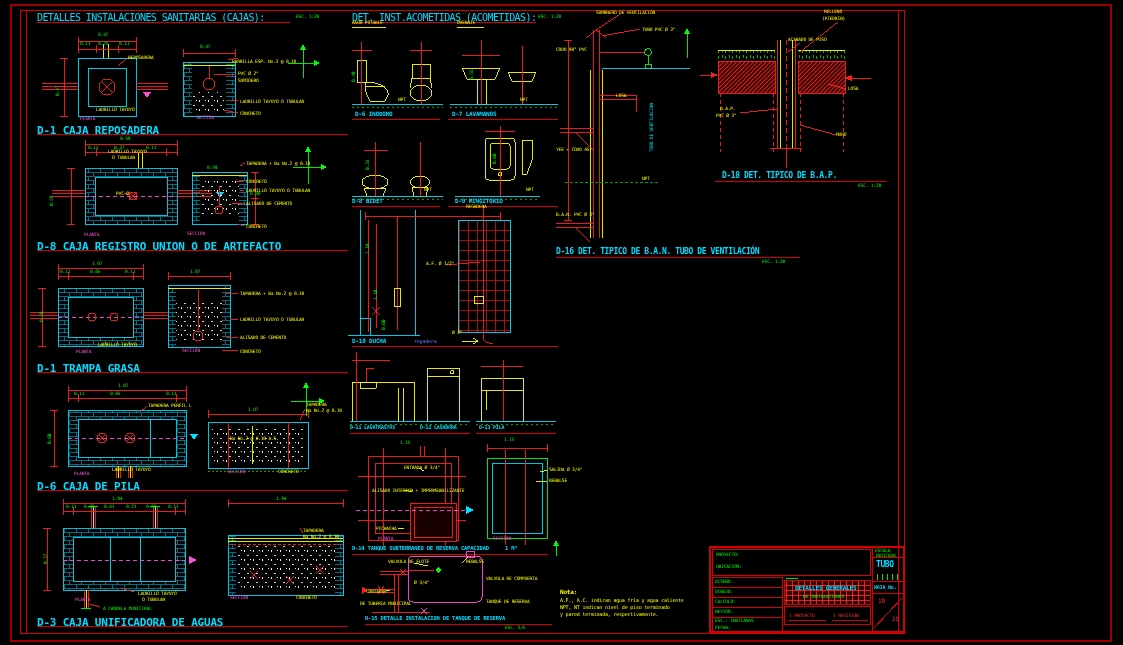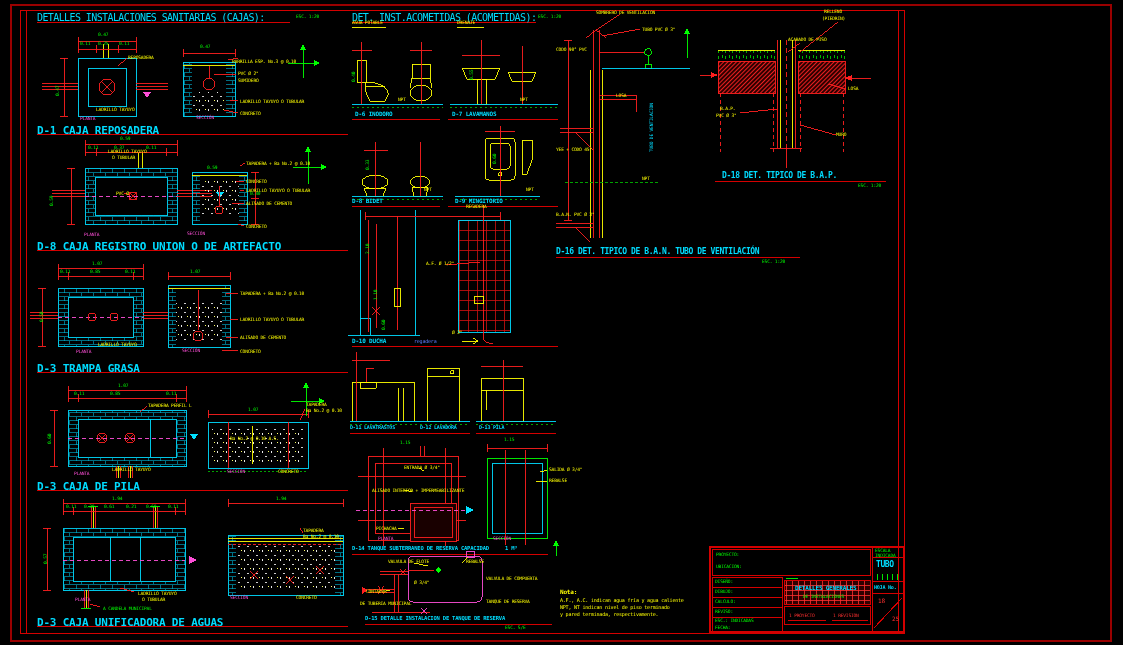--- a/index.html
+++ b/index.html
@@ -356,22 +356,22 @@
 
   <span class="t cy s95" style="left:37px;top:13px">DETALLES INSTALACIONES SANITARIAS (CAJAS):</span>
   <span class="t gr s4" style="left:296px;top:15px">ESC. 1:20</span>
   <span class="t cy s95" style="left:352px;top:13px">DET. INST.ACOMETIDAS (ACOMETIDAS):</span>
   <span class="t gr s4" style="left:538px;top:15px">ESC. 1:20</span>
   <span class="t ye s4" style="left:352px;top:21px">AGUA POTABLE</span>
   <span class="t ye s4" style="left:457px;top:21px">DRENAJE</span>
 
   <span class="t cy s7" style="left:37px;top:125px">D-1 CAJA REPOSADERA</span>
   <span class="t cy s7" style="left:37px;top:241px">D-8 CAJA REGISTRO UNION O DE ARTEFACTO</span>
-  <span class="t cy s7" style="left:37px;top:363px">D-3 TRAMPA GRASA</span>
-  <span class="t cy s7" style="left:37px;top:481px">D-3 CAJA DE PILA</span>
+  <span class="t cy s7" style="left:37px;top:363px">D-1 TRAMPA GRASA</span>
+  <span class="t cy s7" style="left:37px;top:481px">D-6 CAJA DE PILA</span>
   <span class="t cy s7" style="left:37px;top:617px">D-3 CAJA UNIFICADORA DE AGUAS</span>
   <span class="t cy s6 b" style="left:355px;top:111px">D-6 INODORO</span>
   <span class="t cy s6 b" style="left:452px;top:111px">D-7 LAVAMANOS</span>
   <span class="t cy s6 b" style="left:352px;top:198px">D-8 BIDET</span>
   <span class="t cy s6 b" style="left:455px;top:198px">D-9 MINGITORIO</span>
   <span class="t cy s6 b" style="left:352px;top:338px">D-10 DUCHA</span>
   <span class="t bl s5" style="left:414px;top:339px">regadera</span>
   <span class="t cy s5 b" style="left:350px;top:425px">D-11 LAVATRASTOS</span>
   <span class="t cy s5 b" style="left:420px;top:425px">D-12 LAVADORA</span>
   <span class="t cy s5 b" style="left:479px;top:425px">D-13 PILA</span>

